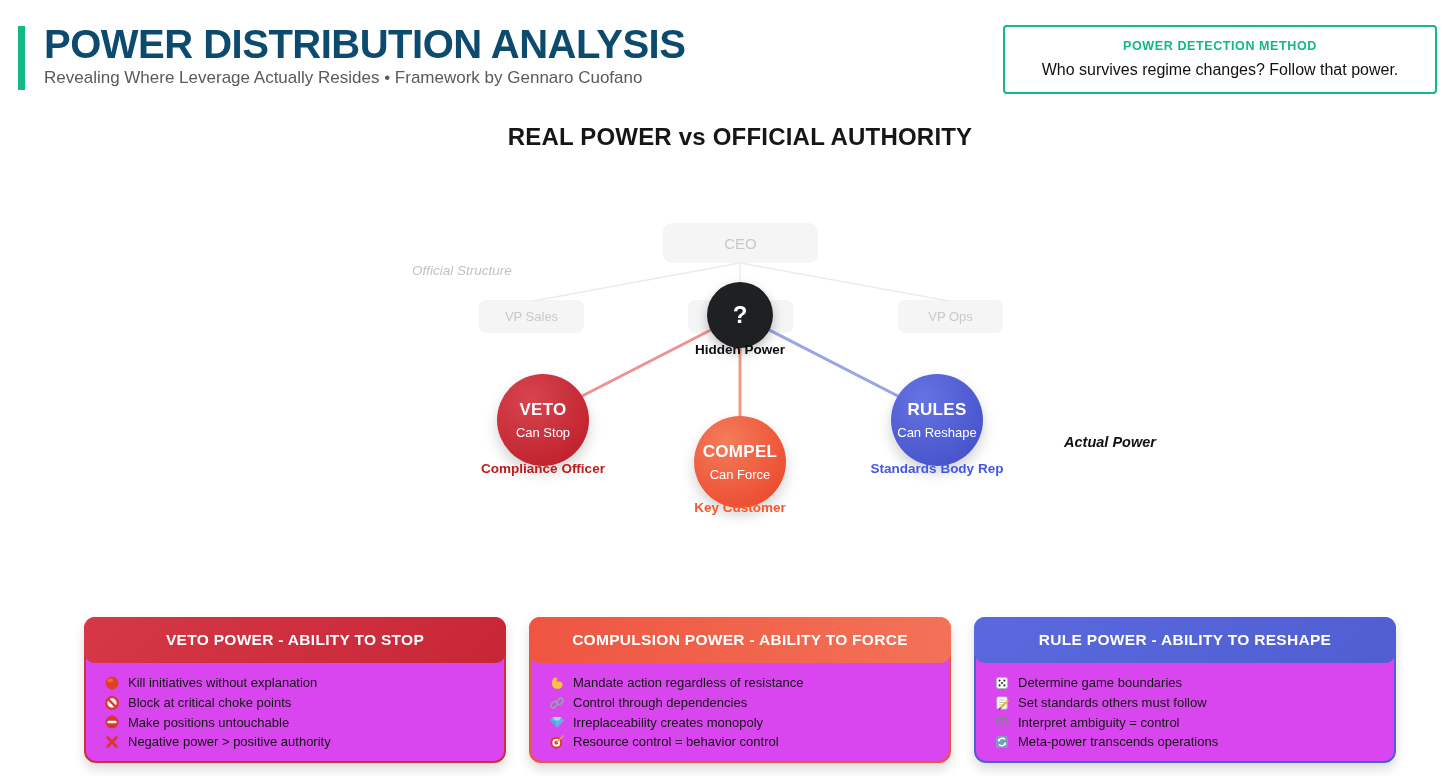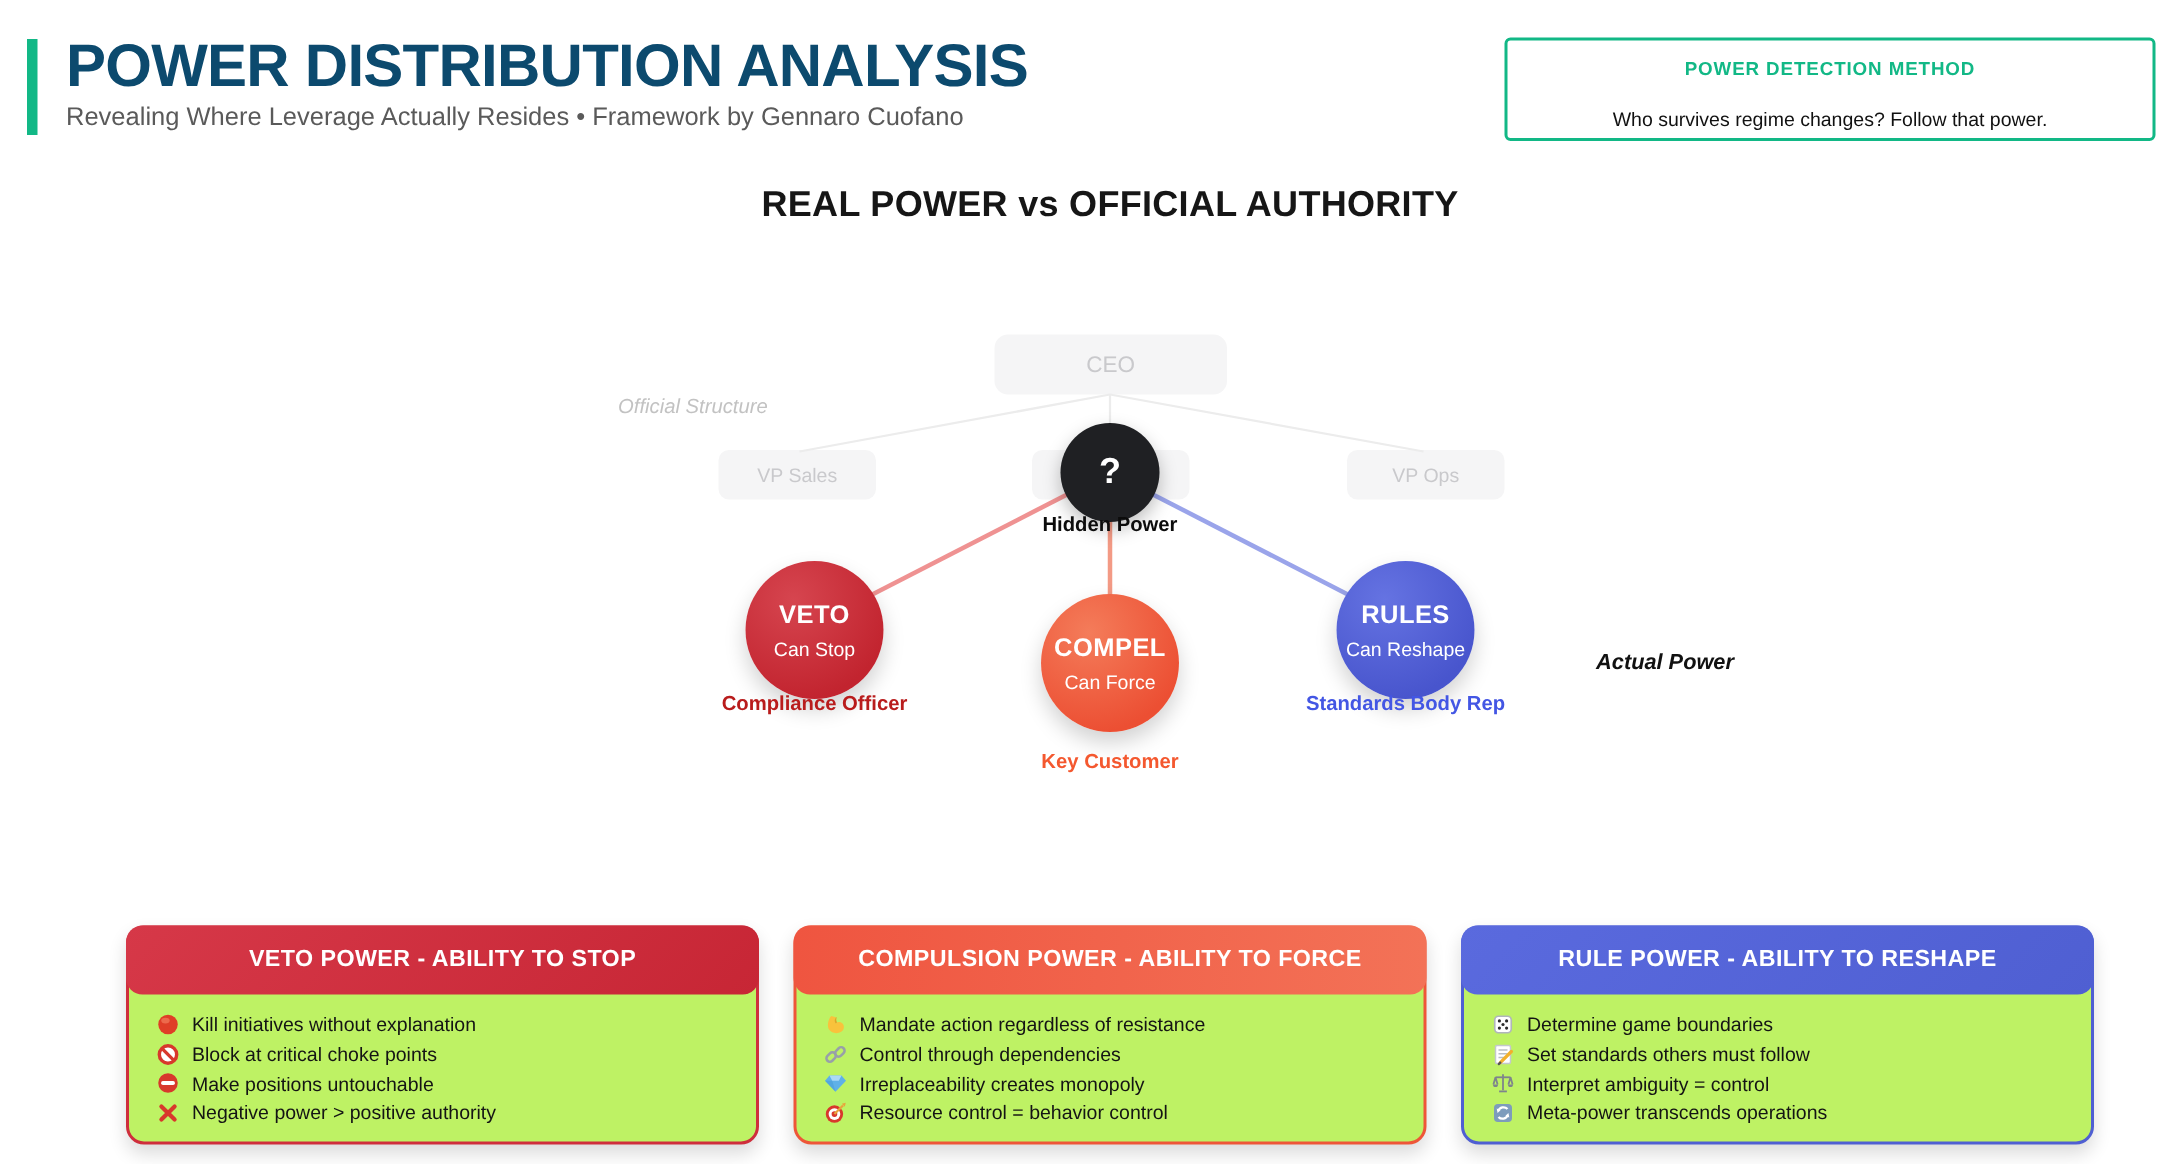--- a/index.html
+++ b/index.html
@@ -7,21 +7,21 @@
   .page{position:absolute;inset:0;background:#fff;}
 
   
   .accent-bar{position:absolute;left:18px;top:26px;width:7px;height:64px;background:#12b886;}
   .title-block{position:absolute;left:44px;top:22px;}
   .page-title{margin:0;font-size:40px;line-height:44px;font-weight:800;letter-spacing:-0.5px;color:#0c4a6e;}
   .page-subtitle{margin:2px 0 0 0;font-size:17px;color:#5a5a5a;}
 
   .detect-box{position:absolute;left:1003px;top:25px;width:434px;height:69px;border:2px solid #12b886;border-radius:4px;box-sizing:border-box;text-align:center;background:#fff;}
   .detect-title{margin-top:12px;font-size:12.5px;font-weight:700;letter-spacing:0.6px;color:#12b886;}
-  .detect-text{margin-top:19px;font-size:13px;color:#111;}
+  .detect-text{margin-top:8px;font-size:16px;color:#111;}
 
   
   .diagram-title{position:absolute;left:740px;top:123px;transform:translateX(-50%);font-size:24px;font-weight:800;letter-spacing:0.2px;color:#161616;white-space:nowrap;}
 
   .faded-box{position:absolute;background:#f5f5f6;border-radius:7px;display:flex;align-items:center;justify-content:center;color:#c9c9cc;}
   .ceo-box{left:663px;top:223px;width:155px;height:40px;font-size:15px;border-radius:9px;}
   .vp-box{width:105px;height:33px;font-size:13px;}
   .vp-left{left:479px;top:300px;}
   .vp-mid{left:688px;top:300px;}
   .vp-right{left:898px;top:300px;}
@@ -32,30 +32,30 @@
   svg.connectors{position:absolute;left:0;top:0;pointer-events:none;}
 
   .hidden-circle{position:absolute;left:707px;top:282px;width:66px;height:66px;border-radius:50%;background:#1f2023;display:flex;align-items:center;justify-content:center;box-shadow:0 5px 12px rgba(0,0,0,.25);}
   .hidden-circle .q{color:#fff;font-size:24px;font-weight:700;}
   .hidden-label{position:absolute;left:740px;top:342px;transform:translateX(-50%);font-size:13.5px;font-weight:700;color:#0c0c0c;white-space:nowrap;}
 
   .power-circle{position:absolute;width:92px;height:92px;border-radius:50%;display:flex;flex-direction:column;align-items:center;justify-content:center;color:#fff;box-shadow:0 7px 14px rgba(0,0,0,.18);text-align:center;}
   .power-name{font-size:17px;font-weight:700;letter-spacing:0.3px;}
   .power-ability{font-size:13px;margin-top:5px;}
   .circle-veto{left:497px;top:374px;background:radial-gradient(circle at 35% 28%,#d6454f 0%,#c2242f 75%);}
-  .circle-compel{left:694px;top:396px;background:radial-gradient(circle at 35% 28%,#f47c5a 0%,#ec4f33 75%);}
+  .circle-compel{left:694px;top:416px;background:radial-gradient(circle at 35% 28%,#f47c5a 0%,#ec4f33 75%);}
   .circle-rules{left:891px;top:374px;background:radial-gradient(circle at 35% 28%,#6573e2 0%,#4855cd 75%);}
 
   .holder-label{position:absolute;width:220px;text-align:center;font-size:13.5px;font-weight:700;white-space:nowrap;}
   .holder-veto{left:433px;top:461px;color:#b91c1c;}
   .holder-compel{left:630px;top:500px;color:#f4582f;}
   .holder-rules{left:827px;top:461px;color:#4356e4;}
 
   
-  .card{position:absolute;top:617px;width:422px;height:146px;background:#bef264;border-radius:12px;border:2px solid;box-sizing:border-box;box-shadow:0 6px 12px rgba(0,0,0,.14);}
+  .card{position:absolute;top:617px;width:422px;height:146px;background:#d946ef;border-radius:12px;border:2px solid;box-sizing:border-box;box-shadow:0 6px 12px rgba(0,0,0,.14);}
   .card-veto{left:84px;border-color:#cf2e3c;}
   .card-compel{left:529px;border-color:#ee5638;}
   .card-rules{left:974px;border-color:#4f5fd2;}
   .card-header{height:46px;margin:-2px -2px 0 -2px;border-radius:11px;display:flex;align-items:center;justify-content:center;color:#fff;font-weight:700;font-size:15.5px;letter-spacing:0.3px;}
   .hdr-veto{background:linear-gradient(135deg,#d63848,#c72635);}
   .hdr-compel{background:linear-gradient(90deg,#ef5540,#f37257);}
   .hdr-rules{background:linear-gradient(135deg,#5a6ade,#4f5fd2);}
   .card-body{padding:12px 18px 0 18px;display:flex;flex-direction:column;gap:4px;}
   .card-item{display:flex;align-items:center;gap:8px;height:15.7px;font-size:13px;color:#141414;white-space:nowrap;}
   .icon{width:16px;height:16px;flex:none;display:inline-flex;align-items:center;justify-content:center;}

